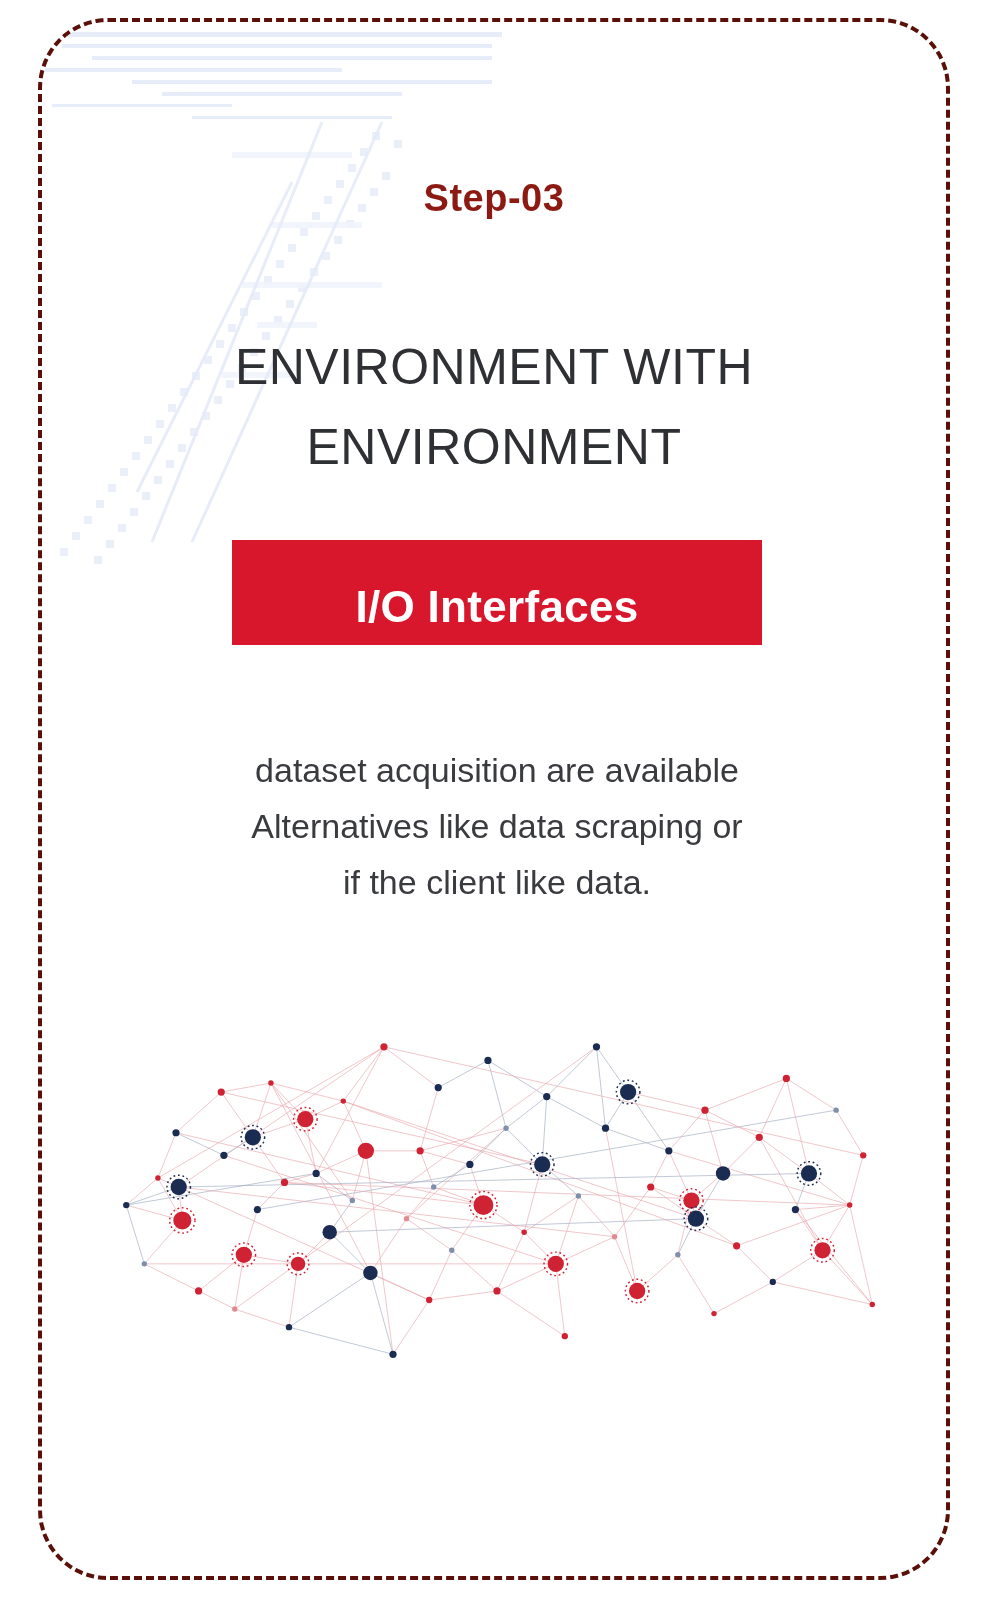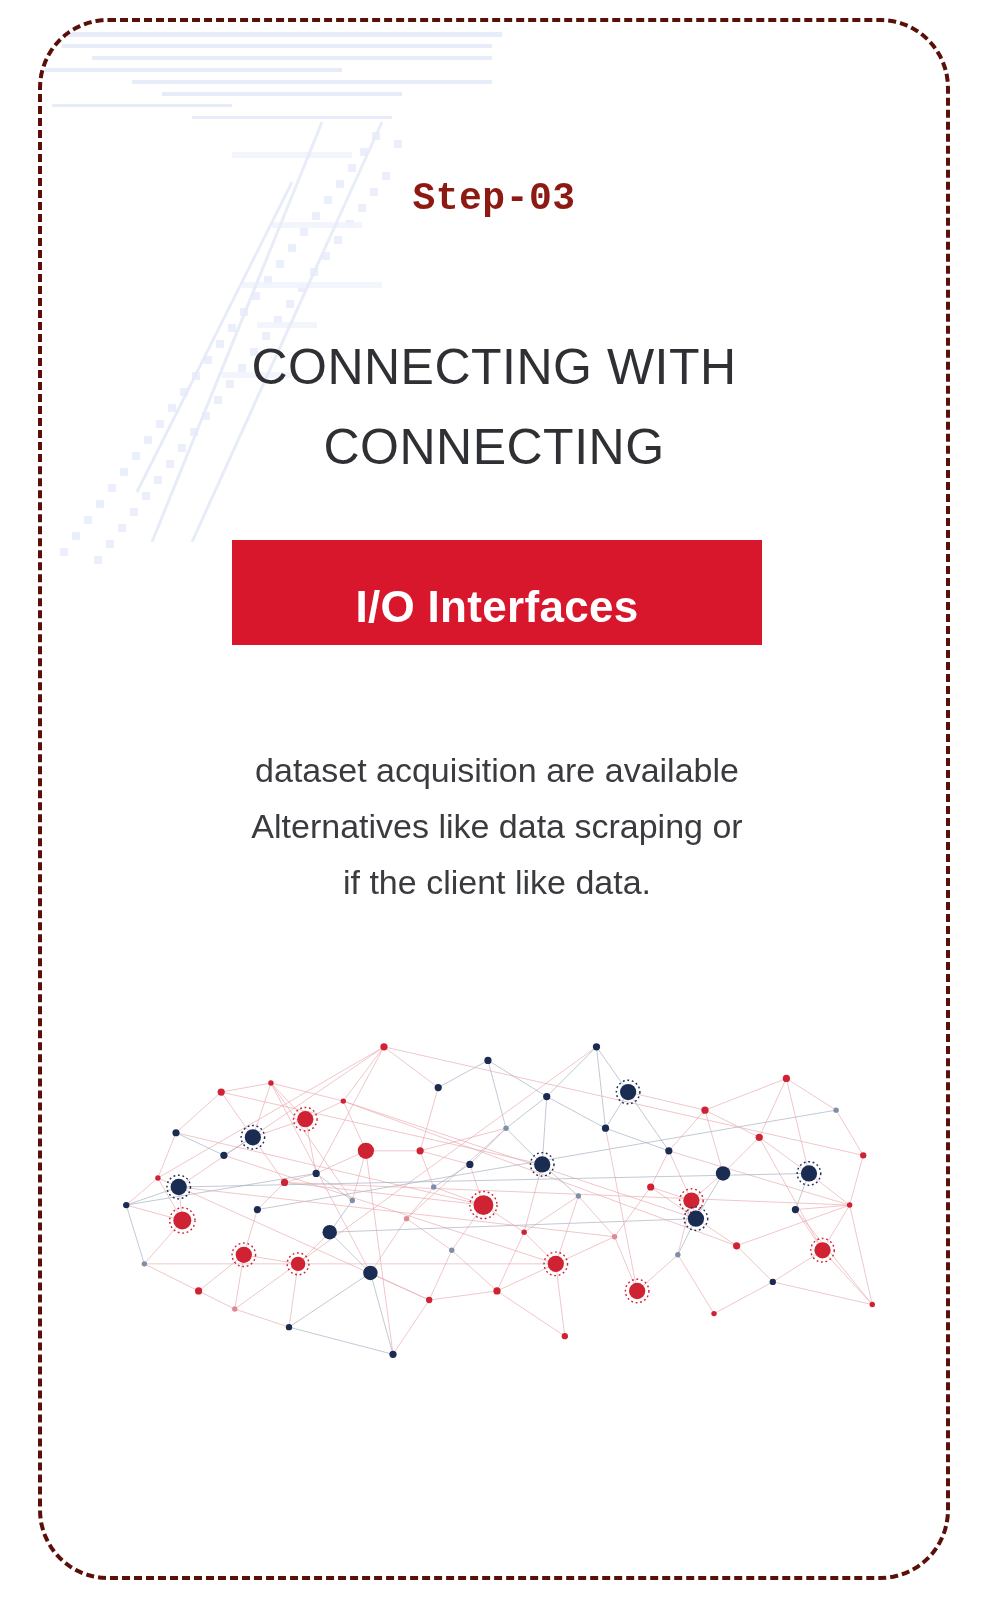--- a/index.html
+++ b/index.html
@@ -50,21 +50,20 @@
   .step-label {
     position: absolute;
     top: 155px;
     left: 0;
     width: 100%;
     text-align: center;
     font-size: 38px;
     font-weight: bold;
     color: #8c1a12;
     letter-spacing: 0.5px;
-    font-family: Liberation Mono, monospace;
   }
 
   .title {
     position: absolute;
     top: 305px;
     left: 0;
     width: 100%;
     text-align: center;
     font-size: 50px;
     line-height: 1.6;
@@ -201,22 +200,22 @@
       <path d="M340 100 L150 520"></path>
       <path d="M250 160 L95 470"></path>
     </g>
   </svg>
 
   <div class="content">
 
     <div class="step-label">Step-03</div>
 
     <div class="title">
-      <span class="line">CONNECTING WITH</span>
-      <span class="line">CONNECTING</span>
+      <span class="line">ENVIRONMENT WITH</span>
+      <span class="line">ENVIRONMENT</span>
     </div>
 
     <button class="cta">
       <span class="cta-label">I/O Interfaces</span>
     </button>
 
     <div class="description">
       <span class="line">dataset acquisition are available</span>
       <span class="line">Alternatives like data scraping or</span>
       <span class="line">if the client like data.</span>

